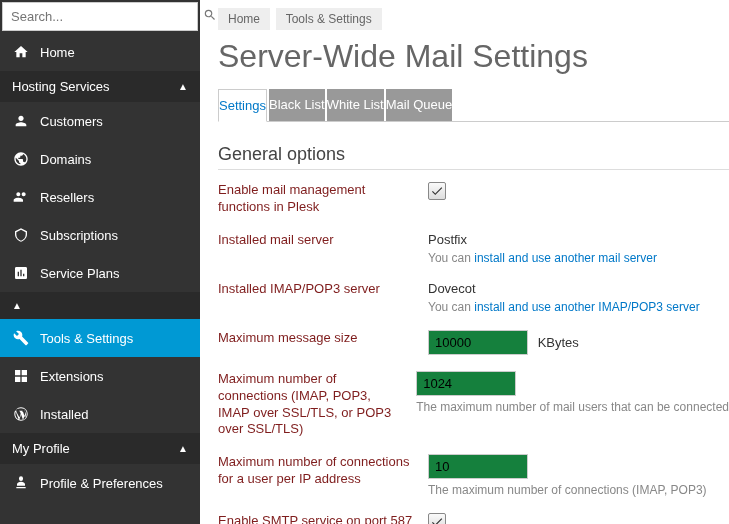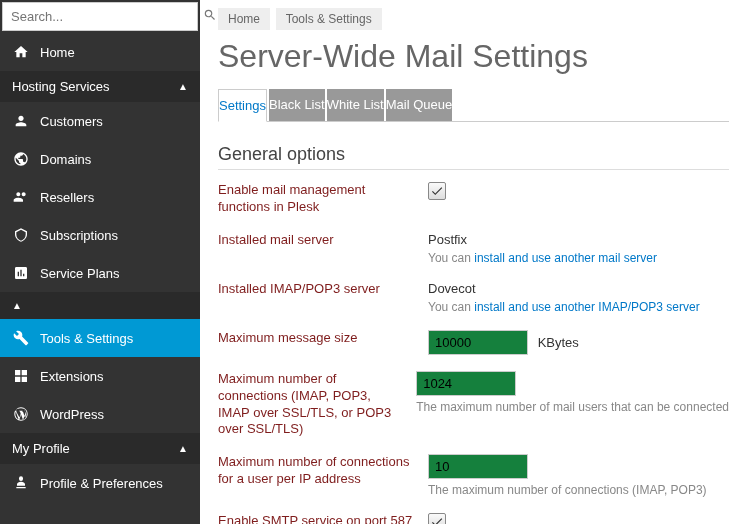--- a/index.html
+++ b/index.html
@@ -118,21 +118,21 @@
         </svg>
       </span>
     <span>Extensions</span>
   </div>
   <div class="nav-item">
     <span class="icon">
         <svg viewBox="0 0 24 24">
           <path d="M12 2C6.5 2 2 6.5 2 12s4.5 10 10 10 10-4.5 10-10S17.5 2 12 2zM3.5 12c0-1.2.3-2.4.7-3.5L8.3 20c-2.9-1.4-4.8-4.4-4.8-8zm8.5 8.5c-.8 0-1.6-.1-2.4-.3l2.5-7.4 2.6 7.2c0 .1 0 .1.1.2-.9.2-1.8.3-2.8.3zm1.2-12.5c.5 0 1-.1 1-.1.5-.1.4-.7-.1-.7 0 0-1.4.1-2.3.1-.8 0-2.3-.1-2.3-.1-.5 0-.5.7-.1.7 0 0 .4.1.9.1l1.3 3.7-1.9 5.7L4.6 8c.5 0 1-.1 1-.1.5-.1.4-.7-.1-.7 0 0-1.4.1-2.3.1h-.4C4.3 5 7.9 3.5 12 3.5c2.9 0 5.5 1.1 7.5 2.9h-.1c-.8 0-1.4.7-1.4 1.5 0 .7.4 1.3.8 2 .3.6.7 1.3.7 2.3 0 .7-.3 1.6-.6 2.7l-.8 2.6-2.9-8.5zm6.1-1.3c.9 1.6 1.3 3.4 1.3 5.3 0 4-2.2 7.6-5.5 9.1l2.6-7.5c.5-1.2.6-2.2.6-3.1.1-1.4-.4-2.7-1-3.8z"></path>
         </svg>
       </span>
-    <span>WordPress</span>
+    <span>Installed</span>
   </div>
 
   <div class="section-header">
     <span>My Profile</span>
     <span class="chev">▲</span>
   </div>
   <div class="nav-item">
     <span class="icon">
         <svg viewBox="0 0 24 24">
           <path d="M12 2a3 3 0 013 3v1a3 3 0 01-6 0V5a3 3 0 013-3zm0 8c3 0 6 1.5 6 4v2H6v-2c0-2.5 3-4 6-4zm7 8H5v2h14v-2z"></path>

